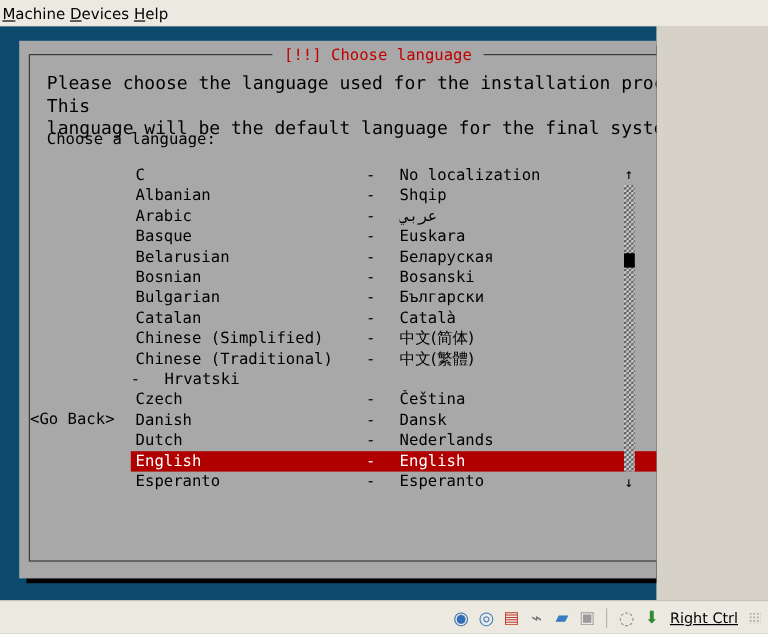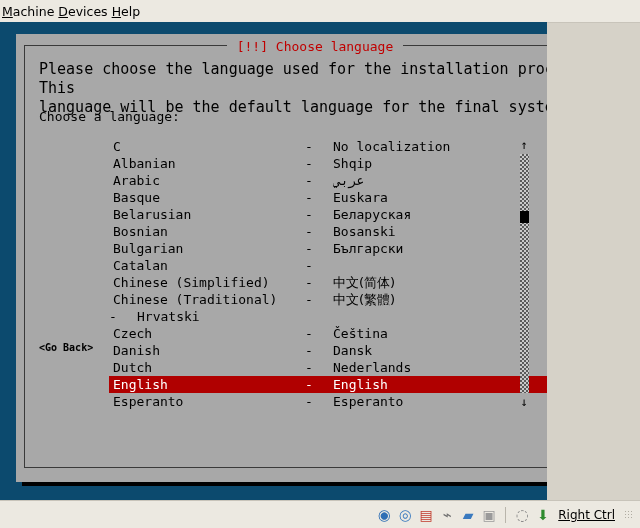--- a/index.html
+++ b/index.html
@@ -93,21 +93,21 @@
     background-position:0 0, 2px 2px;
     background-color:#c9c9c9;
   }
   .sb-thumb{
     position:absolute;left:3px;width:9px;background:#000;
   }
   .sb-arrow.down{position:absolute;left:0;top:257px;}
 
   
   .gobackrow{
-    position:absolute;left:14px;top:296px;font-size:10px;color:#000;white-space:pre;font-weight:bold;
+    position:absolute;left:0;top:296px;font-size:13px;color:#000;white-space:pre;
   }
 
   
   .statusbar{
     position:absolute;left:0;top:500px;width:640px;height:28px;
     background:#ece9e1;border-top:1px solid #c8c4ba;
     display:flex;align-items:center;justify-content:flex-end;
     padding-right:6px;box-sizing:border-box;gap:5px;
     font-family:"DejaVu Sans","Liberation Sans",sans-serif;font-size:12px;color:#000;
   }
@@ -146,21 +146,21 @@
         <div class="prompt">Choose a language:</div>
 
         <div class="list" id="language-list">
             <div class="row"><span class="col-en">C</span><span class="col-dash">-</span><span class="col-native">No localization</span></div>
             <div class="row"><span class="col-en">Albanian</span><span class="col-dash">-</span><span class="col-native">Shqip</span></div>
             <div class="row"><span class="col-en">Arabic</span><span class="col-dash">-</span><span class="col-native">عربي</span></div>
             <div class="row"><span class="col-en">Basque</span><span class="col-dash">-</span><span class="col-native">Euskara</span></div>
             <div class="row"><span class="col-en">Belarusian</span><span class="col-dash">-</span><span class="col-native">Беларуская</span></div>
             <div class="row"><span class="col-en">Bosnian</span><span class="col-dash">-</span><span class="col-native">Bosanski</span></div>
             <div class="row"><span class="col-en">Bulgarian</span><span class="col-dash">-</span><span class="col-native">Български</span></div>
-            <div class="row"><span class="col-en">Catalan</span><span class="col-dash">-</span></div>
+            <div class="row"><span class="col-en">Catalan</span><span class="col-dash">-</span><span class="col-native">Català</span></div>
             <div class="row"><span class="col-en">Chinese (Simplified)</span><span class="col-dash">-</span><span class="col-native cjk">中文(简体)</span></div>
             <div class="row"><span class="col-en">Chinese (Traditional)</span><span class="col-dash">-</span><span class="col-native cjk">中文(繁體)</span></div>
             <div class="row"><span class="col-dash">-</span><span class="col-native">Hrvatski</span></div>
             <div class="row"><span class="col-en">Czech</span><span class="col-dash">-</span><span class="col-native">Čeština</span></div>
             <div class="row"><span class="col-en">Danish</span><span class="col-dash">-</span><span class="col-native">Dansk</span></div>
             <div class="row"><span class="col-en">Dutch</span><span class="col-dash">-</span><span class="col-native">Nederlands</span></div>
             <div class="row sel"><span class="col-en">English</span><span class="col-dash">-</span><span class="col-native">English</span></div>
             <div class="row"><span class="col-en">Esperanto</span><span class="col-dash">-</span><span class="col-native">Esperanto</span></div>
           </div>
 

